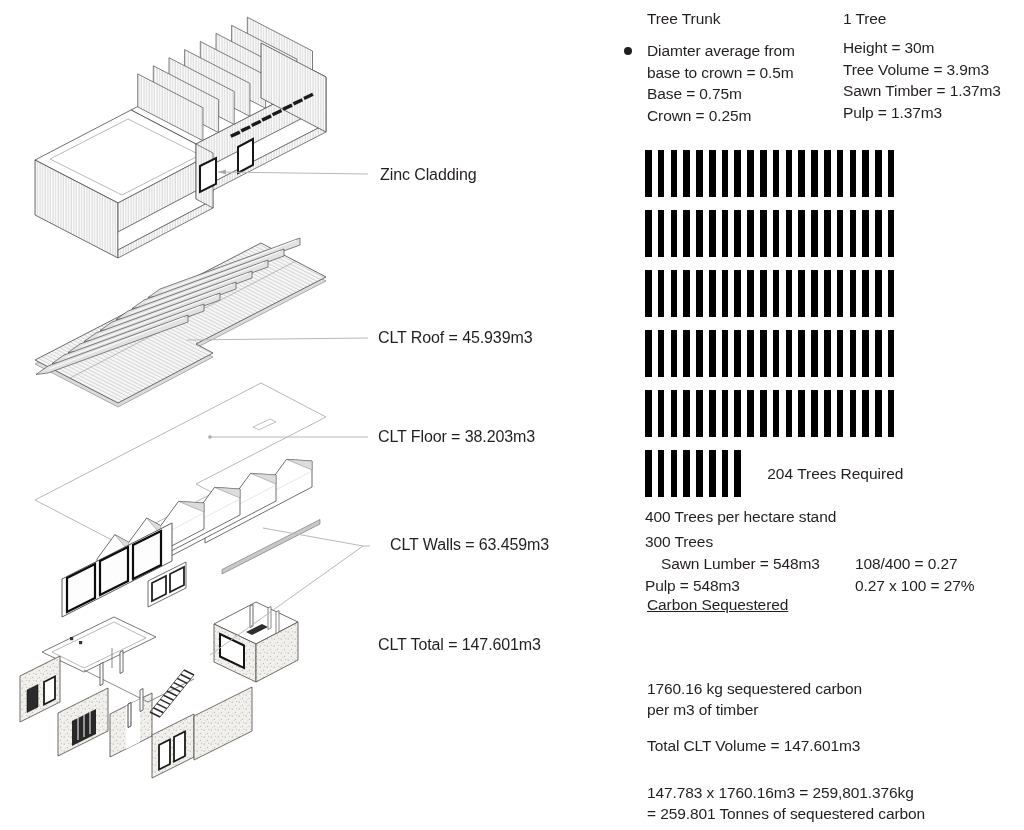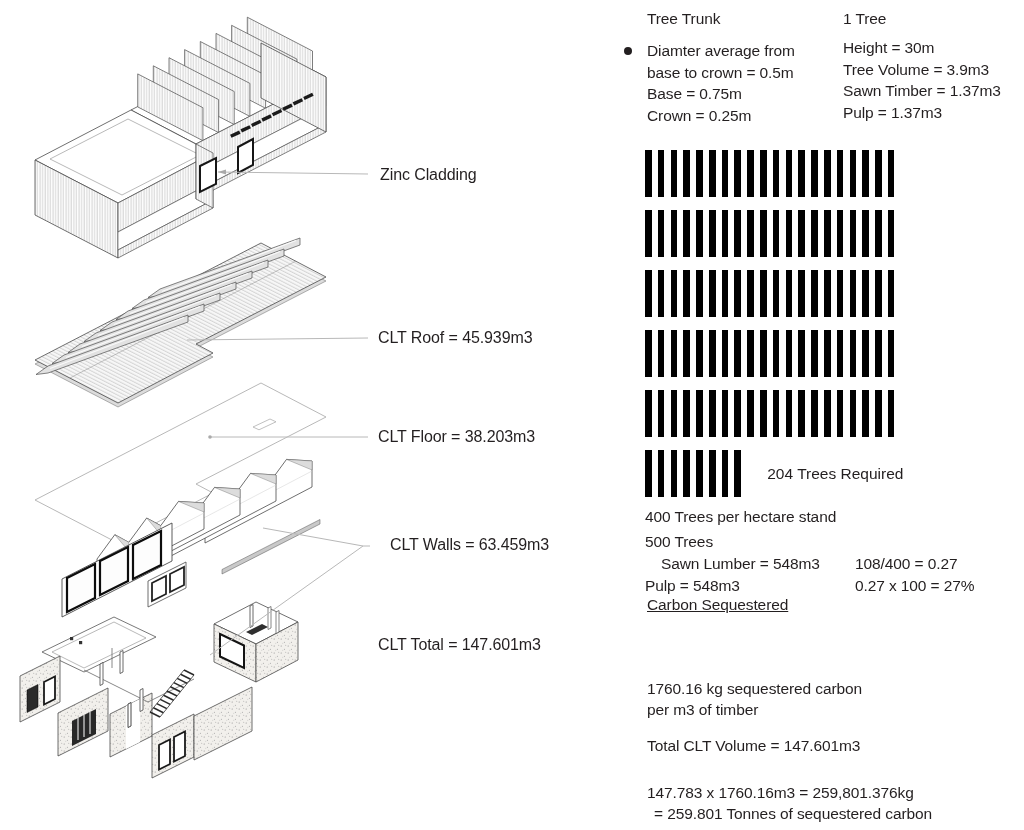--- a/index.html
+++ b/index.html
@@ -341,26 +341,26 @@
             <div class="bar" style="background: rgb(0, 0, 0);"></div>
             <div class="bar" style="background: rgb(0, 0, 0);"></div>
             <div class="bar" style="background: rgb(0, 0, 0);"></div>
           </div>
         </div>
       <span class="tally-label">204 Trees Required</span>
     </div>
   </div>
 
   <div class="abs t15" style="left:645px;top:506px;">400 Trees per hectare stand</div>
-  <div class="abs t15" style="left:645px;top:531px;">500 Trees</div>
+  <div class="abs t15" style="left:645px;top:531px;">300 Trees</div>
   <div class="abs t15" style="left:645px;top:553px;margin-left:16px;">Sawn Lumber = 548m3</div>
   <div class="abs t15" style="left:645px;top:575px;">Pulp = 548m3</div>
   <div class="abs t15" style="left:855px;top:553px;">108/400 = 0.27</div>
   <div class="abs t15" style="left:855px;top:575px;">0.27 x 100 = 27%</div>
 
   <div class="abs t15" style="left:647px;top:594px;text-decoration:underline;">Carbon Sequestered</div>
   <div class="abs t15" style="left:647px;top:678px;">1760.16 kg sequestered carbon</div>
   <div class="abs t15" style="left:647px;top:699px;">per m3 of timber</div>
   <div class="abs t15" style="left:647px;top:735px;">Total CLT Volume = 147.601m3</div>
   <div class="abs t15" style="left:647px;top:782px;">147.783 x 1760.16m3 = 259,801.376kg</div>
-  <div class="abs t15" style="left:647px;top:803px;margin-left:7px;">= 259.801 Tonnes of sequestered carbon</div>
+  <div class="abs t15" style="left:647px;top:803px;">= 259.801 Tonnes of sequestered carbon</div>
 
 </div>
 
 </body></html>

